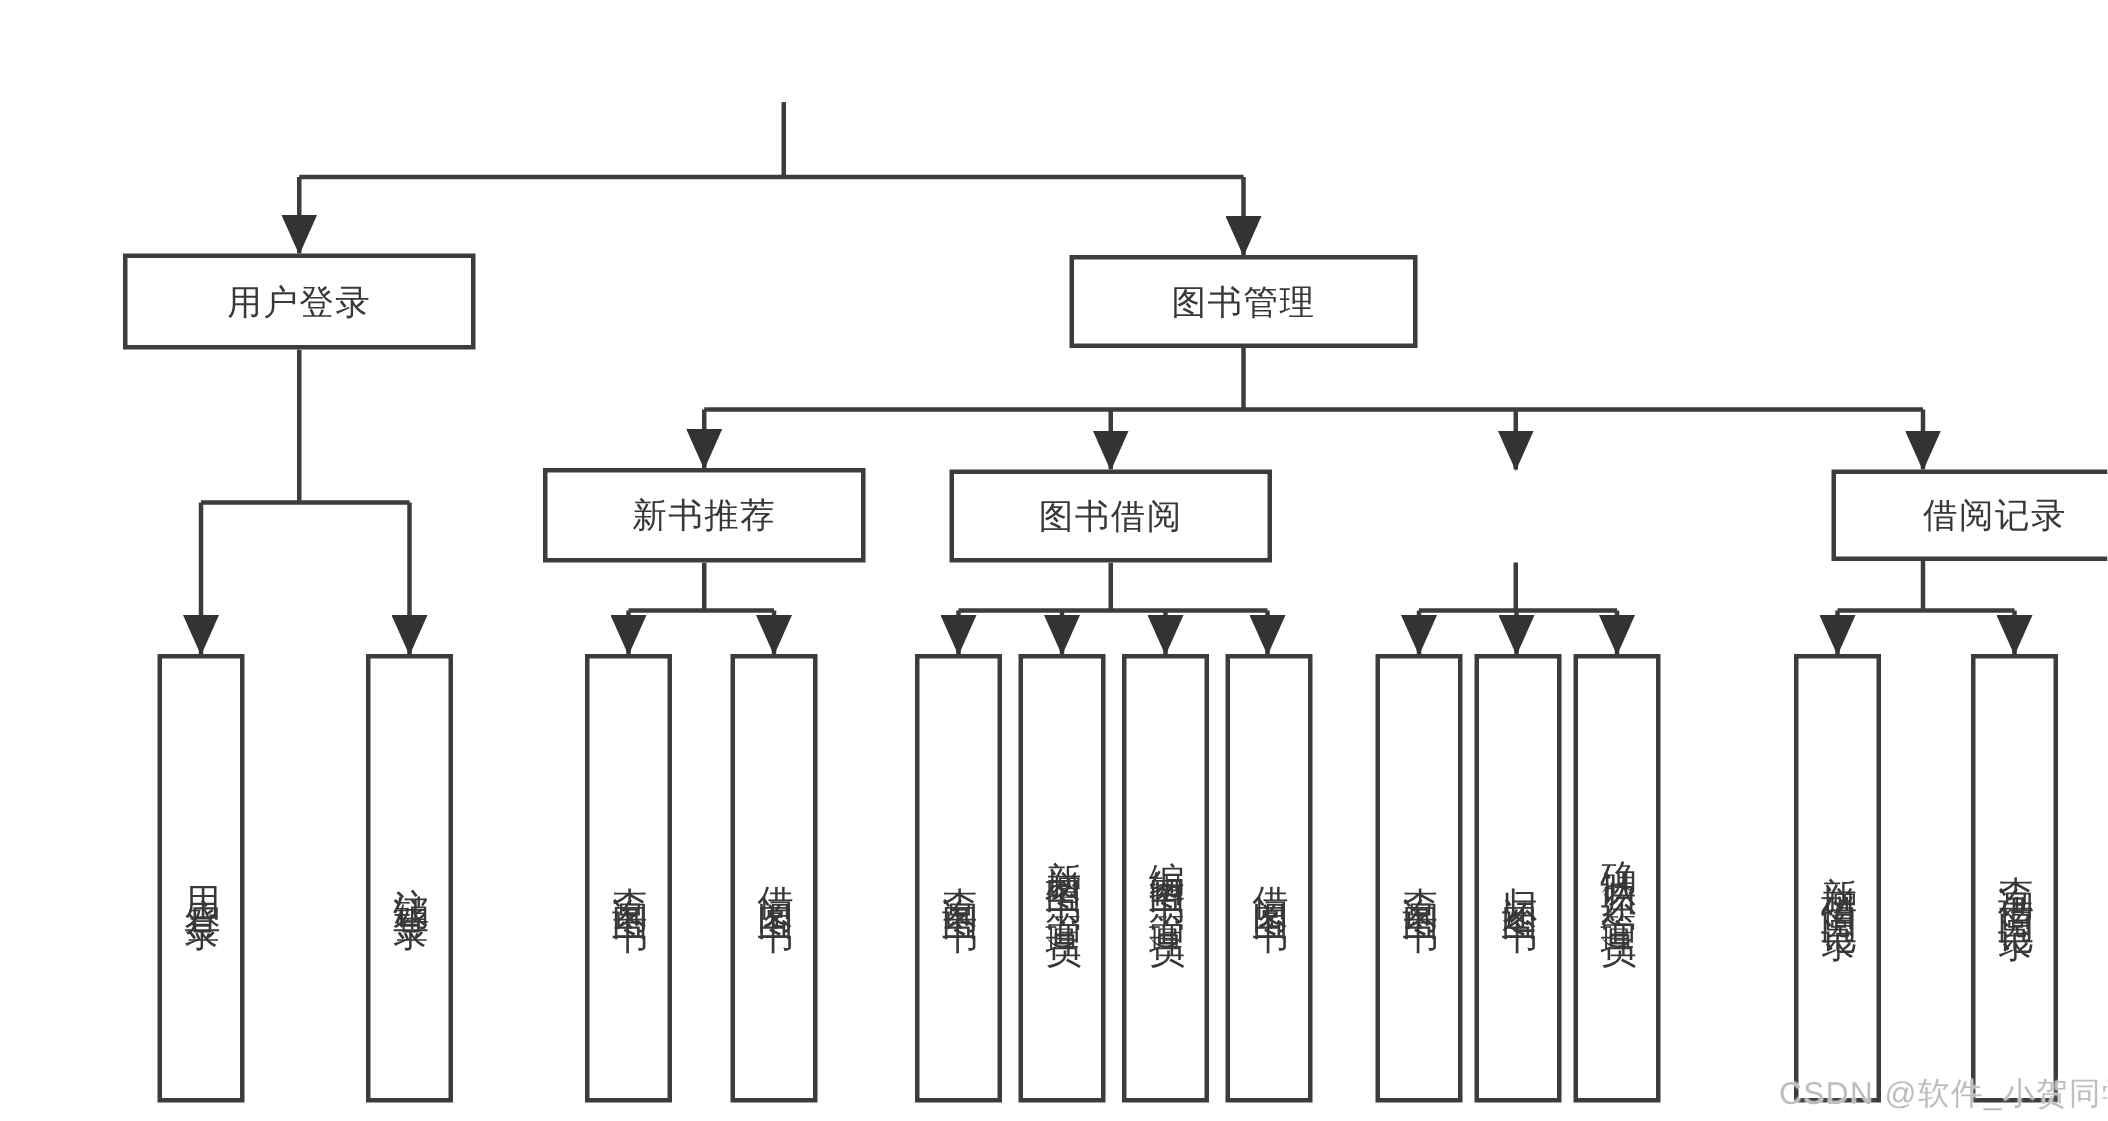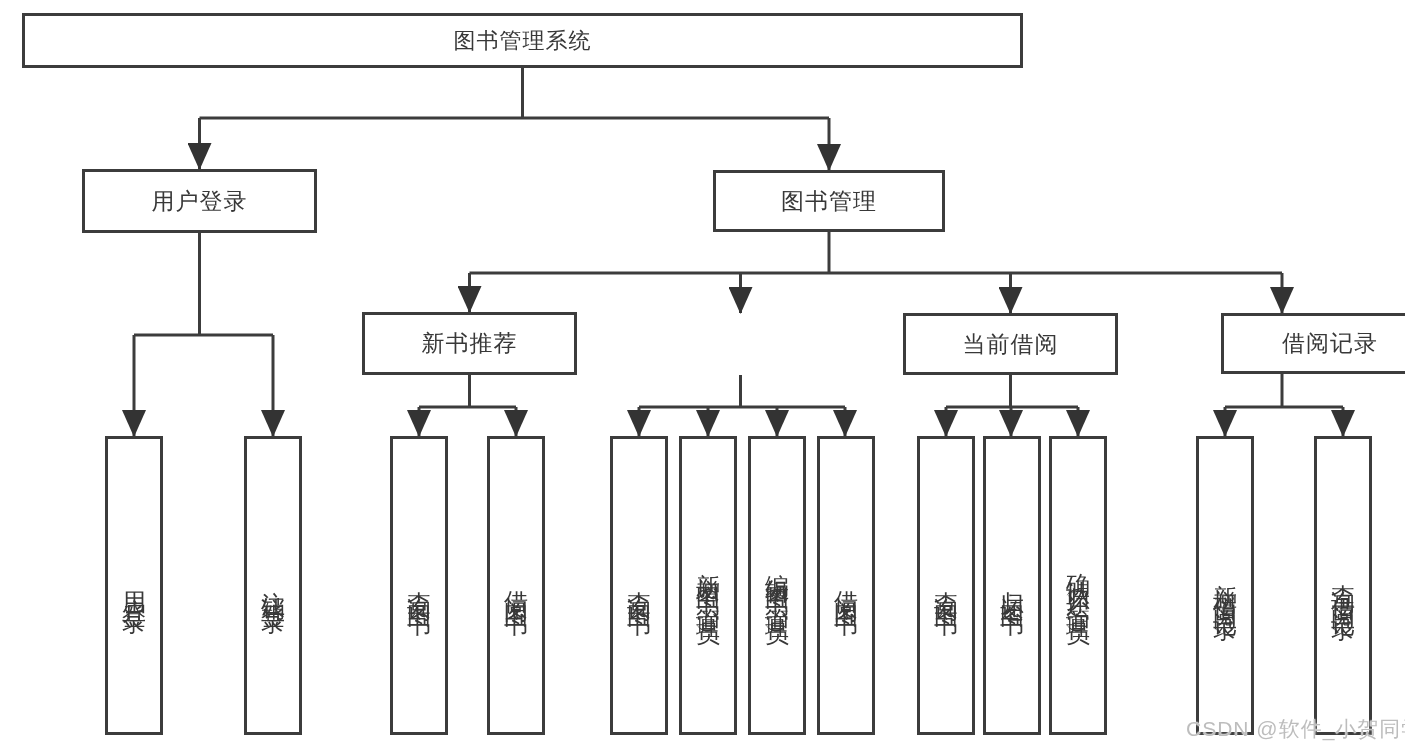--- a/index.html
+++ b/index.html
@@ -112,27 +112,26 @@
       <path d="M1011 407 V436" marker-end="url(#arw)"></path>
       <path d="M1078 407 V436" marker-end="url(#arw)"></path>
 
       <path d="M1282 374 V407"></path>
       <path d="M1225 407 H1343"></path>
       <path d="M1225 407 V436" marker-end="url(#arw)"></path>
       <path d="M1343 407 V436" marker-end="url(#arw)"></path>
     </g>
   </svg>
 
-  <div class="box hbox root">图书管理系统</div>
 
   <div class="box hbox" style="left:82px; top:169px; width:235px; height:64px;">用户登录</div>
   <div class="box hbox" style="left:713px; top:170px; width:232px; height:62px;">图书管理</div>
 
   <div class="box hbox" style="left:362px; top:312px; width:215px; height:63px;">新书推荐</div>
-  <div class="box hbox" style="left:903px; top:313px; width:215px; height:62px;">当前借阅</div>
+  <div class="box hbox" style="left:633px; top:313px; width:215px; height:62px;">图书借阅</div>
   <div class="box hbox" style="left:1173px; top:313px; width:218px; height:61px;margin-left:48px;">借阅记录</div>
 
   <div class="box leaf" style="left:105px;">用户登录</div>
   <div class="box leaf" style="left:244px;">注销登录</div>
 
   <div class="box leaf" style="left:390px;">查询图书</div>
   <div class="box leaf" style="left:487px;">借阅图书</div>
 
   <div class="box leaf" style="left:610px;">查询图书</div>
   <div class="box leaf" style="left:679px;">新增图书（管理员）</div>

